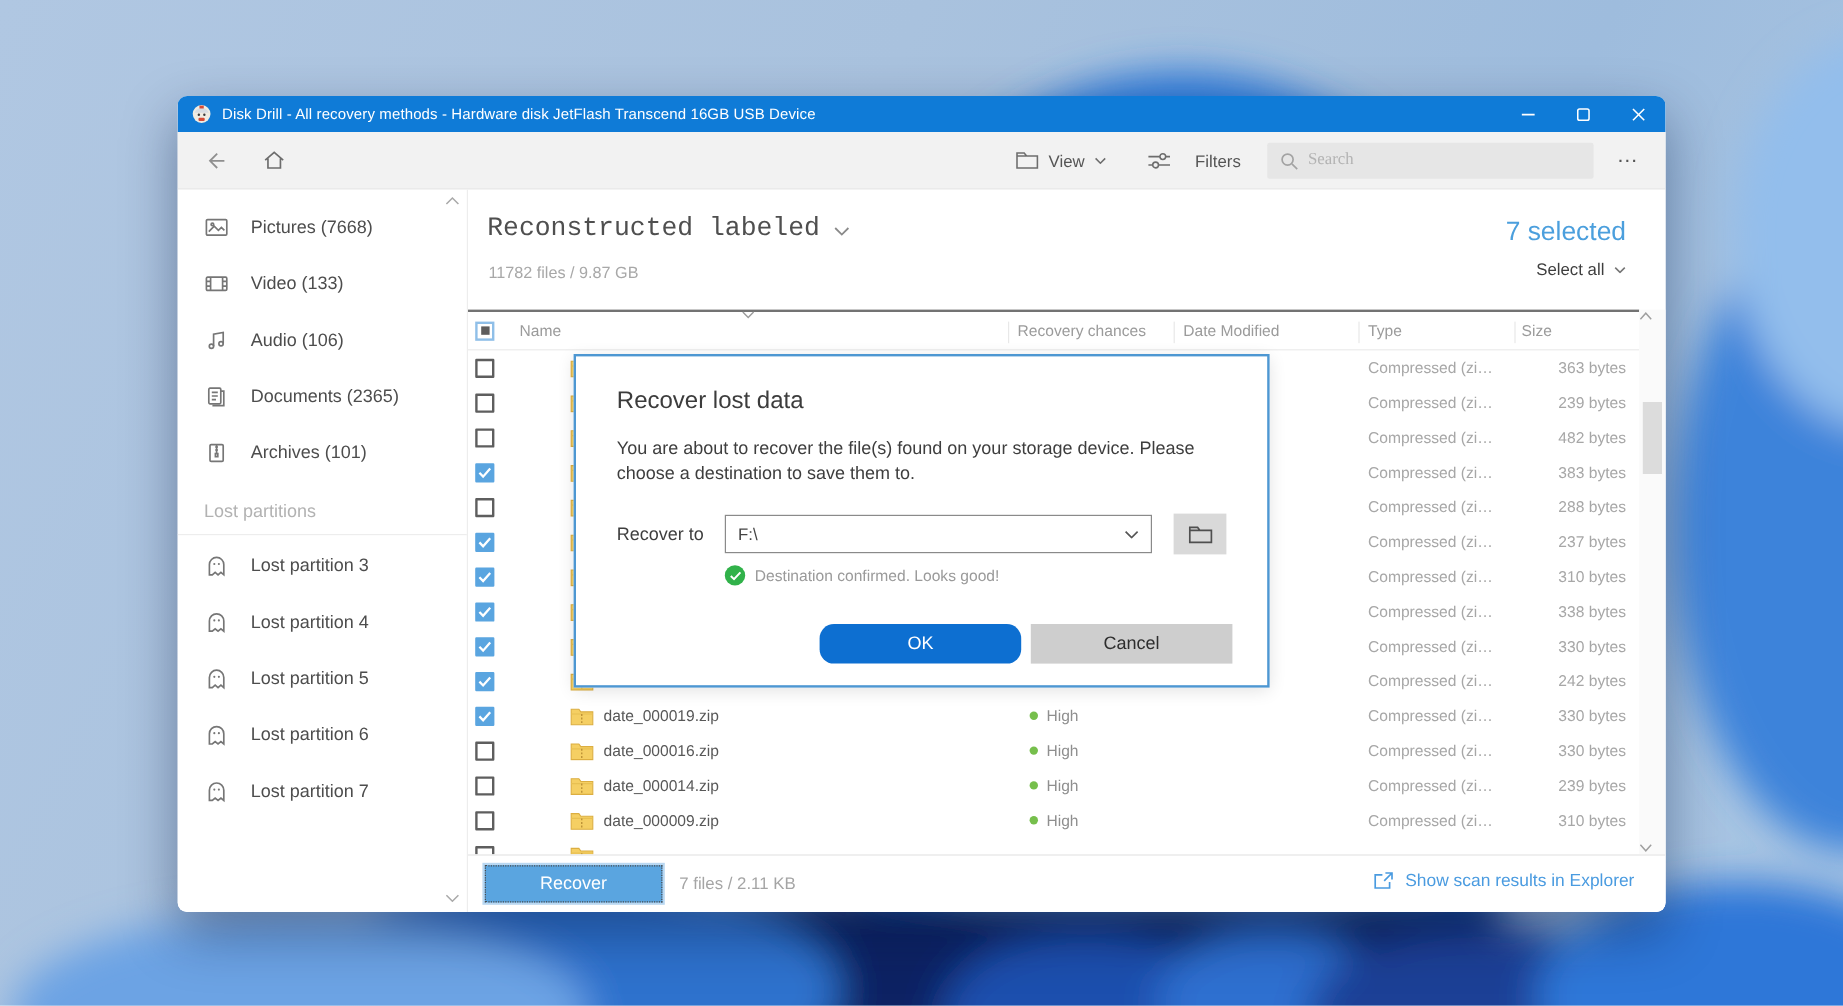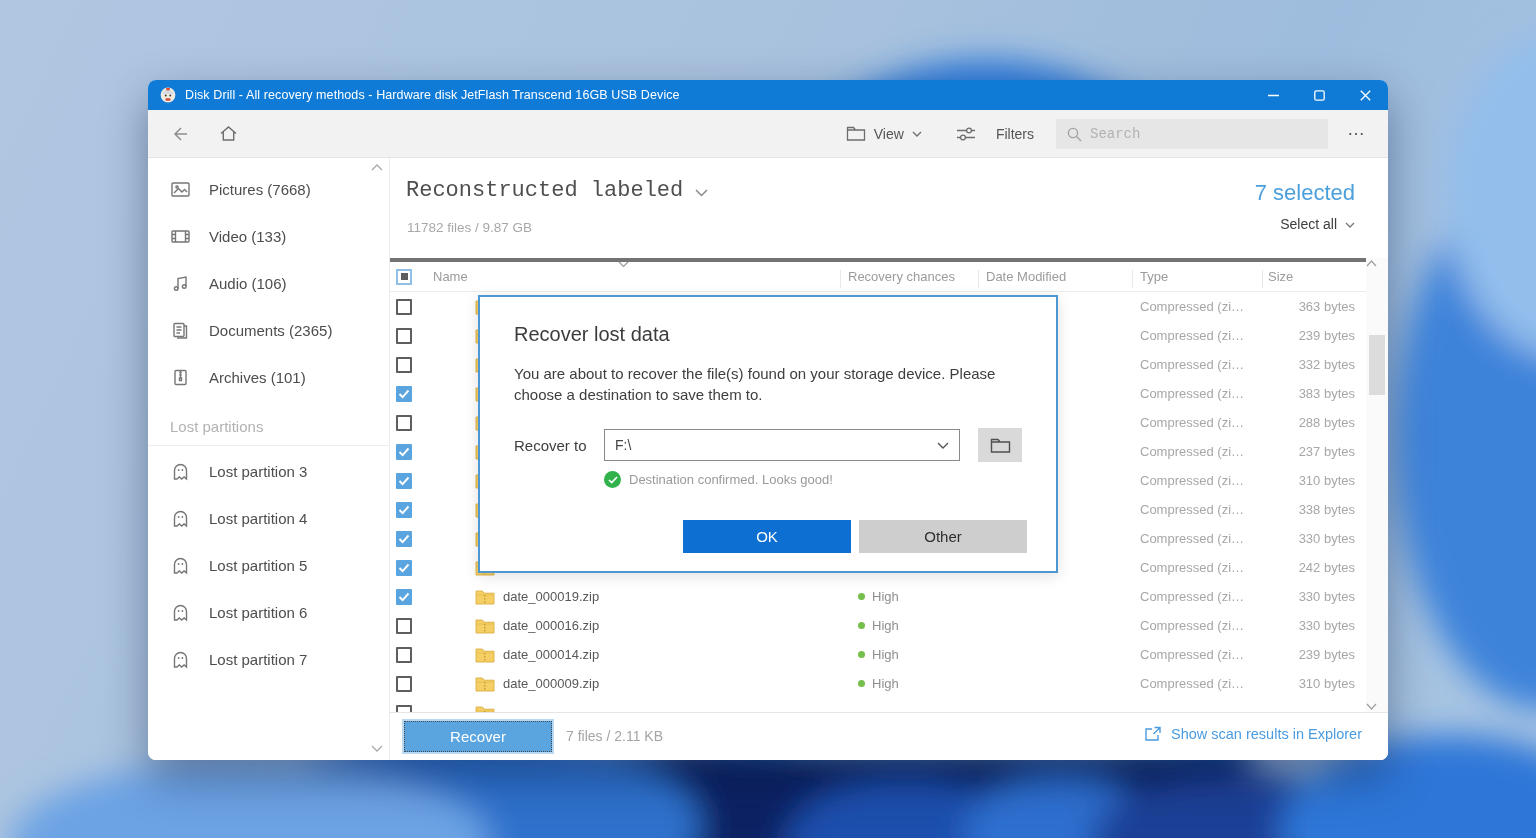--- a/index.html
+++ b/index.html
@@ -25,21 +25,21 @@
   .toolbar { position:absolute; left:0; top:30px; right:0; height:48px; background:#f2f2f2;
     border-bottom:1px solid #e4e4e4; display:flex; align-items:center; }
   .tb-icon { display:flex; align-items:center; justify-content:center; }
   .back-btn { margin-left:14px; width:36px; }
   .home-btn { margin-left:12px; width:36px; }
   .view-btn { margin-left:auto; display:flex; align-items:center; gap:8px; color:#555; font-size:14px; }
   .filters-btn { margin-left:34px; display:flex; align-items:center; gap:20px; color:#555; font-size:14px; }
   .searchbox { margin-left:22px; width:272px; height:30px; background:#e6e6e6; border-radius:2px;
     display:flex; align-items:center; padding:0 10px; }
   .searchbox input { border:none; outline:none; background:transparent; font-size:14px; color:#555;
-    margin-left:8px; width:220px; font-family:Liberation Mono, monospace; }
+    margin-left:8px; width:220px; font-family:Liberation Serif, serif; }
   .searchbox input::placeholder { color:#b3b3b3; }
   .more-btn { margin-left:12px; margin-right:14px; width:34px; color:#555; font-size:18px; letter-spacing:2px; text-align:center; padding-bottom:8px; }
 
   
   .sidebar { position:absolute; left:0; top:78px; width:242px; bottom:0; background:#fff; border-right:1px solid #ededed; }
   .side-scroll-up { position:absolute; right:6px; top:6px; color:#a9a9a9; }
   .side-scroll-down { position:absolute; right:6px; bottom:8px; color:#a9a9a9; }
   .side-list { padding-top:8px; }
   .side-item { height:47px; display:flex; align-items:center; padding-left:22px; position:relative; }
   .side-item.selected { background:#eeeeee; }
@@ -55,21 +55,21 @@
   .content { position:absolute; left:242px; top:78px; right:0; bottom:0; background:#fff; }
   .content-header { position:absolute; left:0; top:0; right:0; height:100px; }
   .ch-title { position:absolute; left:16px; top:20px; font-size:22px; color:#4f4f4f; display:flex; align-items:center; gap:12px;font-family:Liberation Mono, monospace; }
   .ch-title .chev { color:#8a8a8a; margin-top:4px; }
   .ch-sub { position:absolute; left:17px; top:62px; font-size:13.5px; color:#a8a8a8; }
   .ch-selected { position:absolute; right:33px; top:22px; font-size:22px; color:var(--selection-text,#4b9fdd);margin-left:32px; }
   .ch-selectall { position:absolute; right:33px; top:58px; font-size:14px; color:#3e3e3e; display:flex; align-items:center; gap:8px; }
   .ch-selectall .chev { color:#777; margin-top:2px; }
 
   
-  .table-header { position:absolute; left:0; top:100px; width:976px; height:34px; border-top:4px solid #737373; border-bottom:1px solid #ececec; display:flex; align-items:center; font-size:13px; color:#9b9b9b; }
+  .table-header { position:absolute; left:0; top:100px; width:976px; height:34px; border-top:2px solid #737373; border-bottom:1px solid #ececec; display:flex; align-items:center; font-size:13px; color:#9b9b9b; }
   .h-cb { margin-left:6px; width:16px; height:16px; border:2px solid #8fbfe8; display:flex; align-items:center; justify-content:center; }
   .h-cb i { display:block; width:7px; height:7px; background:#5d5d5d; }
   .h-name { margin-left:21px; width:407px; }
   .h-chance { width:138px; padding-left:8px; }
   .h-date { width:154px; padding-left:8px; }
   .h-type { width:130px; padding-left:8px; }
   .h-size { width:93px; padding-left:6px; }
   .h-sep { position:absolute; top:8px; width:1px; height:18px; background:#e8e8e8; }
   .sort-caret { position:absolute; left:228px; top:-1px; color:#9b9b9b; }
 
@@ -110,21 +110,21 @@
   .dlg-combo { position:absolute; left:124px; top:132px; width:356px; height:32px; border:1px solid #8a8a8a;
     background:#fff; display:flex; align-items:center; padding:0 10px; font-size:14px; color:#444; }
   .dlg-combo .chev { margin-left:auto; color:#555; }
   .dlg-browse { position:absolute; left:498px; top:131px; width:44px; height:34px; background:#d9d9d9;
     display:flex; align-items:center; justify-content:center; color:#555; }
   .dlg-status { position:absolute; left:124px; top:174px; display:flex; align-items:center; gap:8px; }
   .status-circle { width:17px; height:17px; border-radius:50%; background:var(--green,#31b24a);
     display:flex; align-items:center; justify-content:center; }
   .status-text { font-size:13px; color:#9a9a9a; }
   .dlg-ok { position:absolute; left:203px; top:223px; width:168px; height:33px; background:var(--accent,#0d6fd1);
-    color:#fff; font-size:15px; display:flex; align-items:center; justify-content:center; }
+    color:#fff; font-size:15px; display:flex; align-items:center; justify-content:center;border-radius:12px; }
   .dlg-cancel { position:absolute; left:379px; top:223px; width:168px; height:33px; background:#cecece;
     color:#2e2e2e; font-size:15px; display:flex; align-items:center; justify-content:center; }
 </style>
 </head>
 <body>
 
 <div class="desktop">
   <svg width="1536" height="838" viewBox="0 0 1536 838">
     <defs>
         <filter id="blur" x="-40%" y="-40%" width="180%" height="180%">
@@ -397,21 +397,21 @@
     <span class="cb"></span>
     <span class="icon-cell"><svg width="20" height="16" viewBox="0 0 20 16">
  <path d="M1 2 H7.4 L9 4.2 H19 V15 H1 Z" fill="#f5cf63" stroke="#dcae41" stroke-width="0.9"></path>
  <path d="M1 6 H19" stroke="#e8c052" stroke-width="1"></path>
  <path d="M9.8 6 V14.6" stroke="#b98e33" stroke-width="1.1" stroke-dasharray="1.6 1.4"></path>
 </svg></span>
     <span class="name-cell"></span>
     <span class="chance-cell"></span>
     <span class="date-cell"></span>
     <span class="type-cell">Compressed (zi…</span>
-    <span class="size-cell">332 bytes</span>
+    <span class="size-cell">482 bytes</span>
   </div>
         <div class="trow" style="top:87px">
     <span class="cb on">
             <svg width="12" height="10" viewBox="0 0 12 10">
               <path d="M1.5 5 L4.6 8.2 L10.5 1.5" fill="none" stroke="#fff" stroke-width="1.9"></path>
             </svg>
           </span>
     <span class="icon-cell"><svg width="20" height="16" viewBox="0 0 20 16">
  <path d="M1 2 H7.4 L9 4.2 H19 V15 H1 Z" fill="#f5cf63" stroke="#dcae41" stroke-width="0.9"></path>
  <path d="M1 6 H19" stroke="#e8c052" stroke-width="1"></path>
@@ -644,16 +644,16 @@
     </div>
     <div class="dlg-status">
       <span class="status-circle">
         <svg width="10" height="8" viewBox="0 0 10 8">
             <path d="M1 4 L3.7 6.6 L9 1" fill="none" stroke="#fff" stroke-width="1.7"></path>
           </svg>
       </span>
       <span class="status-text">Destination confirmed. Looks good!</span>
     </div>
     <div class="dlg-ok">OK</div>
-    <div class="dlg-cancel">Other</div>
+    <div class="dlg-cancel">Cancel</div>
   </div>
 
 </div>
 
 </body></html>

